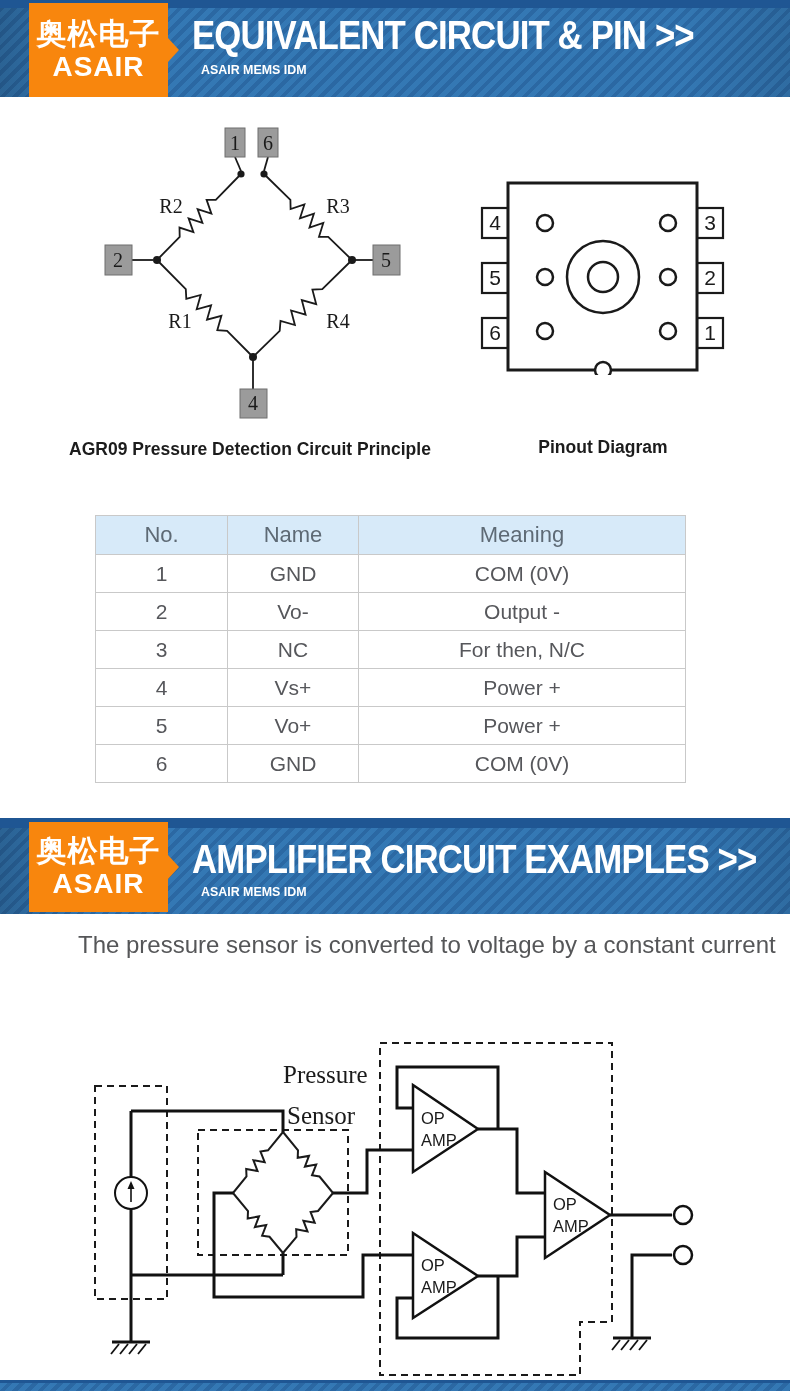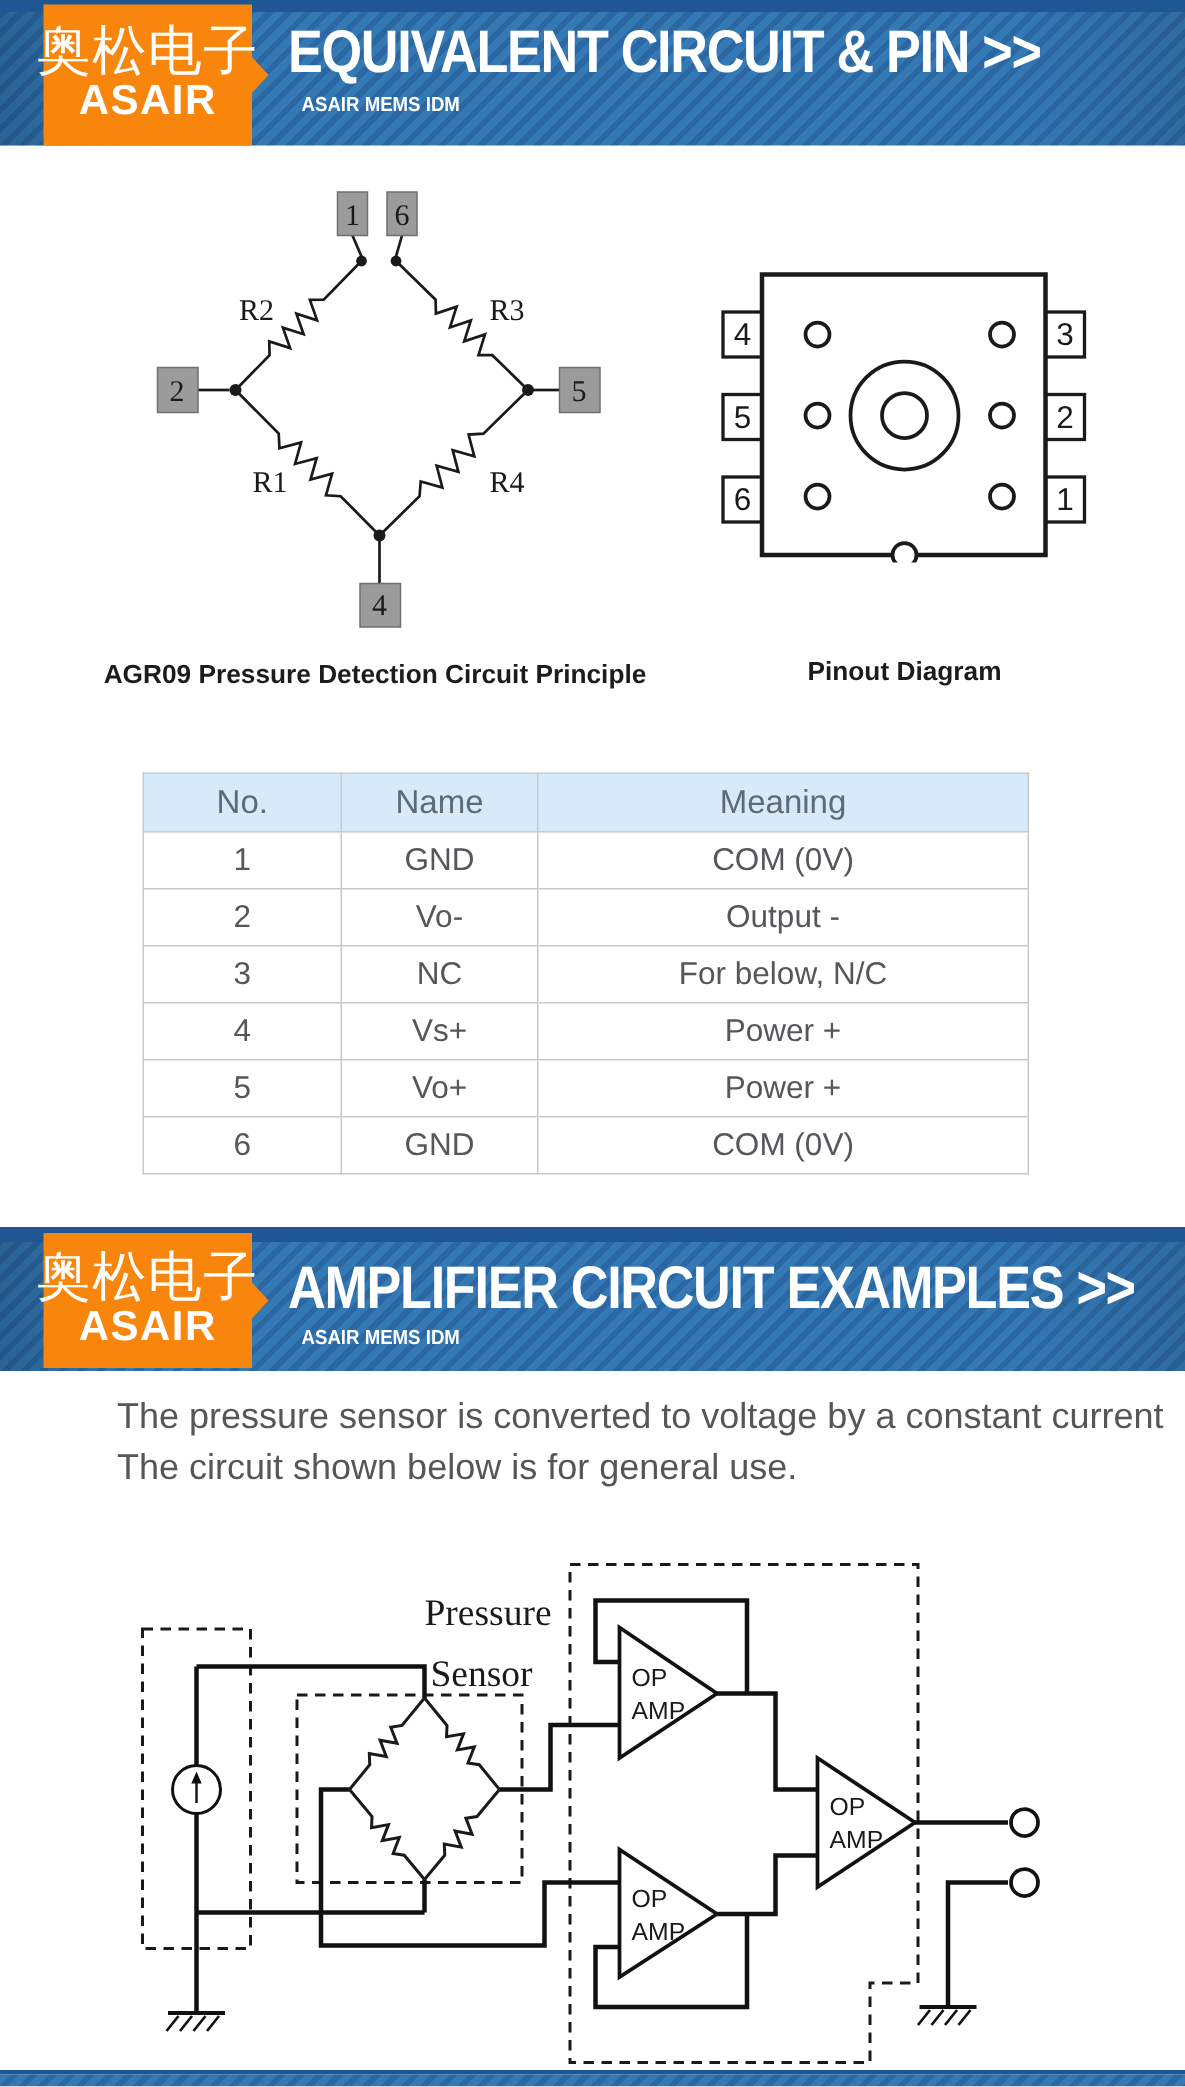--- a/index.html
+++ b/index.html
@@ -8,21 +8,21 @@
   
   .banner{position:absolute;left:0;width:790px;
     background:
       linear-gradient(90deg, rgba(0,0,0,.18), rgba(0,0,0,0) 12%, rgba(0,0,0,0) 86%, rgba(0,0,0,.10)),
       repeating-linear-gradient(135deg,#3478b4 0 5px,#2b68a3 5px 9px);}
   .banner-dark{position:absolute;left:0;top:0;width:790px;background:#1f5693;}
   .badge{position:absolute;left:29px;width:139px;background:#f8860d;z-index:3;
          display:flex;flex-direction:column;align-items:center;justify-content:center;}
   .badge:after{content:"";position:absolute;right:-11px;top:50%;margin-top:-12px;
          border-left:11px solid #f8860d;border-top:12px solid transparent;border-bottom:12px solid transparent;}
-  .badge-cn{color:#fff;font-weight:normal;font-size:36px;line-height:34px;letter-spacing:1px;white-space:nowrap;}
+  .badge-cn{color:#fff;font-weight:bold;font-size:30px;line-height:34px;letter-spacing:1px;white-space:nowrap;}
   .badge-en{color:#fff;font-weight:bold;font-size:28px;line-height:32px;letter-spacing:1px;}
   .banner-title{position:absolute;left:192px;top:12px;color:#fff;font-weight:bold;font-size:40px;
          line-height:46px;white-space:nowrap;letter-spacing:-1px;
          display:inline-block;transform:scaleX(.87);transform-origin:left center;z-index:2;}
   .banner-sub{position:absolute;left:201px;top:62px;color:#fff;font-weight:bold;font-size:13.5px;
          letter-spacing:0px;display:inline-block;transform:scaleX(.92);transform-origin:left center;z-index:2;}
   
   svg{position:absolute;left:0;}
   .wire{stroke:#111;stroke-width:3;fill:none;}
   .thin{stroke:#1a1a1a;stroke-width:1.8;fill:none;}
@@ -151,21 +151,21 @@
           <td>COM (0V)</td>
         </tr>
       <tr>
           <td>2</td>
           <td>Vo-</td>
           <td>Output -</td>
         </tr>
       <tr>
           <td>3</td>
           <td>NC</td>
-          <td>For below, N/C</td>
+          <td>For then, N/C</td>
         </tr>
       <tr>
           <td>4</td>
           <td>Vs+</td>
           <td>Power +</td>
         </tr>
       <tr>
           <td>5</td>
           <td>Vo+</td>
           <td>Power +</td>
@@ -183,21 +183,20 @@
     <div class="badge" style="top:4px;height:90px;">
       <div class="badge-cn">奥松电子</div>
       <div class="badge-en">ASAIR</div>
     </div>
     <div class="banner-title" style="top:18px;">AMPLIFIER CIRCUIT EXAMPLES &gt;&gt;</div>
     <div class="banner-sub" style="top:66px;">ASAIR MEMS IDM</div>
   </div>
 
   <div class="para">
     <div>The pressure sensor is converted to voltage by a constant current</div>
-    <div>The circuit shown below is for general use.</div>
   </div>
 
   <svg style="top:1030px;" width="790" height="361" viewBox="0 1030 790 361">
 
     <rect class="dash" x="95" y="1086" width="72" height="213"></rect>
     <rect class="dash" x="198" y="1130" width="150" height="125"></rect>
     <path class="dash" d="M380,1043 H612 V1322 H580 V1375 H380 Z"></path>
 
     <path class="wire" d="M131,1111 H283 V1132"></path>
     <path class="wire" d="M131,1111 V1177"></path>

